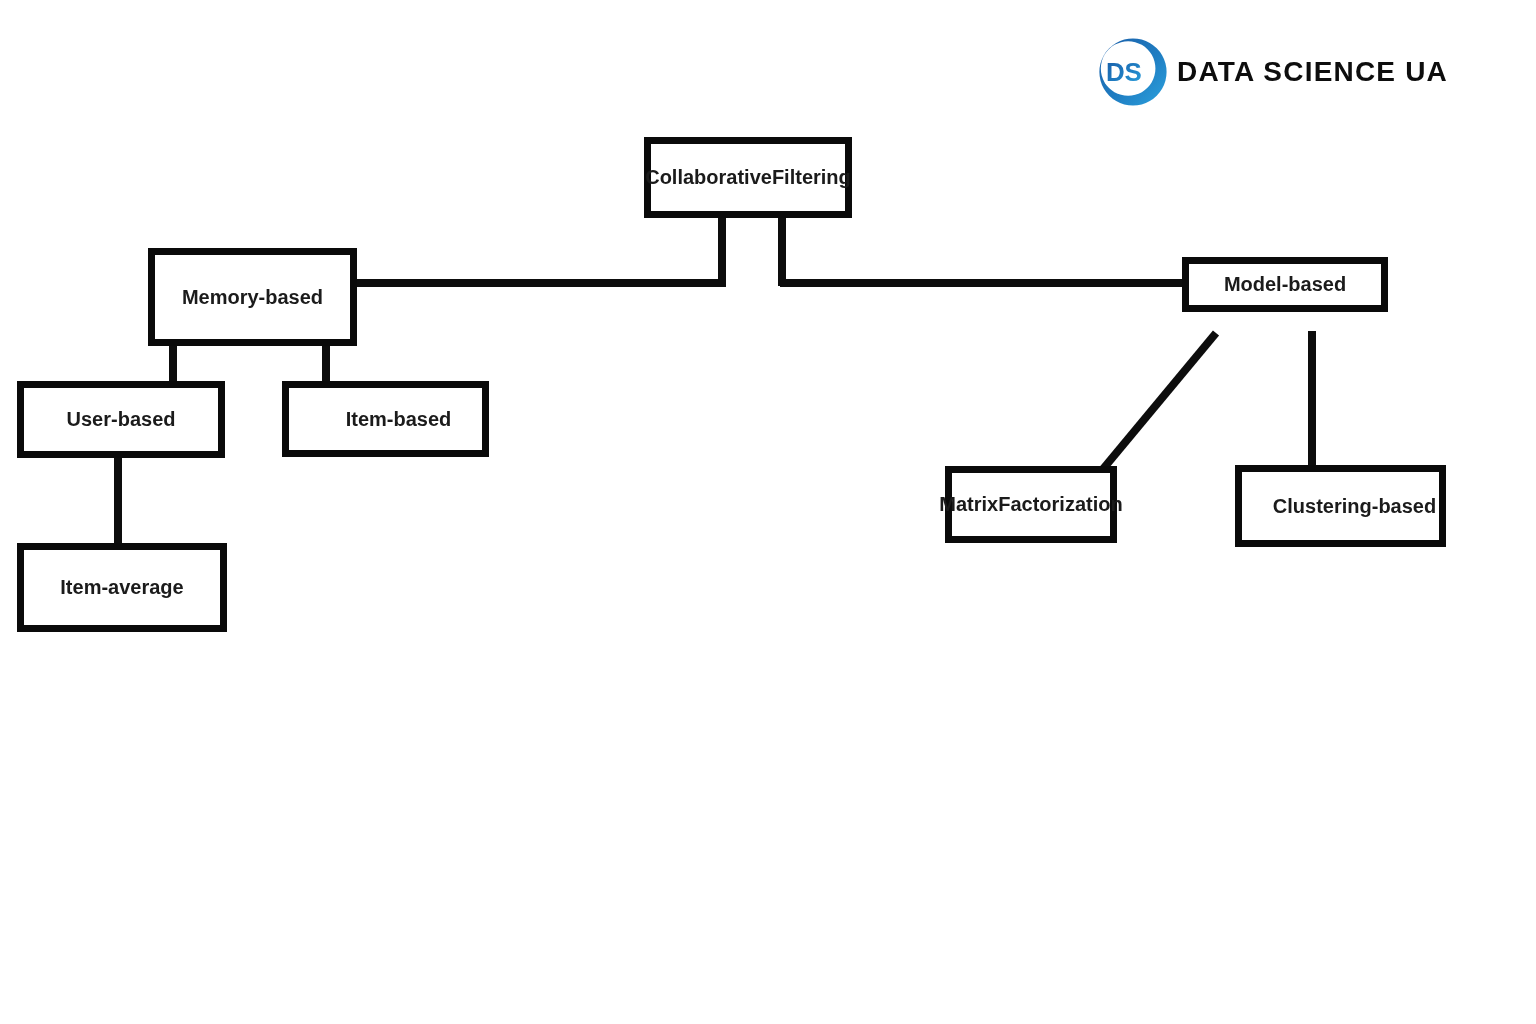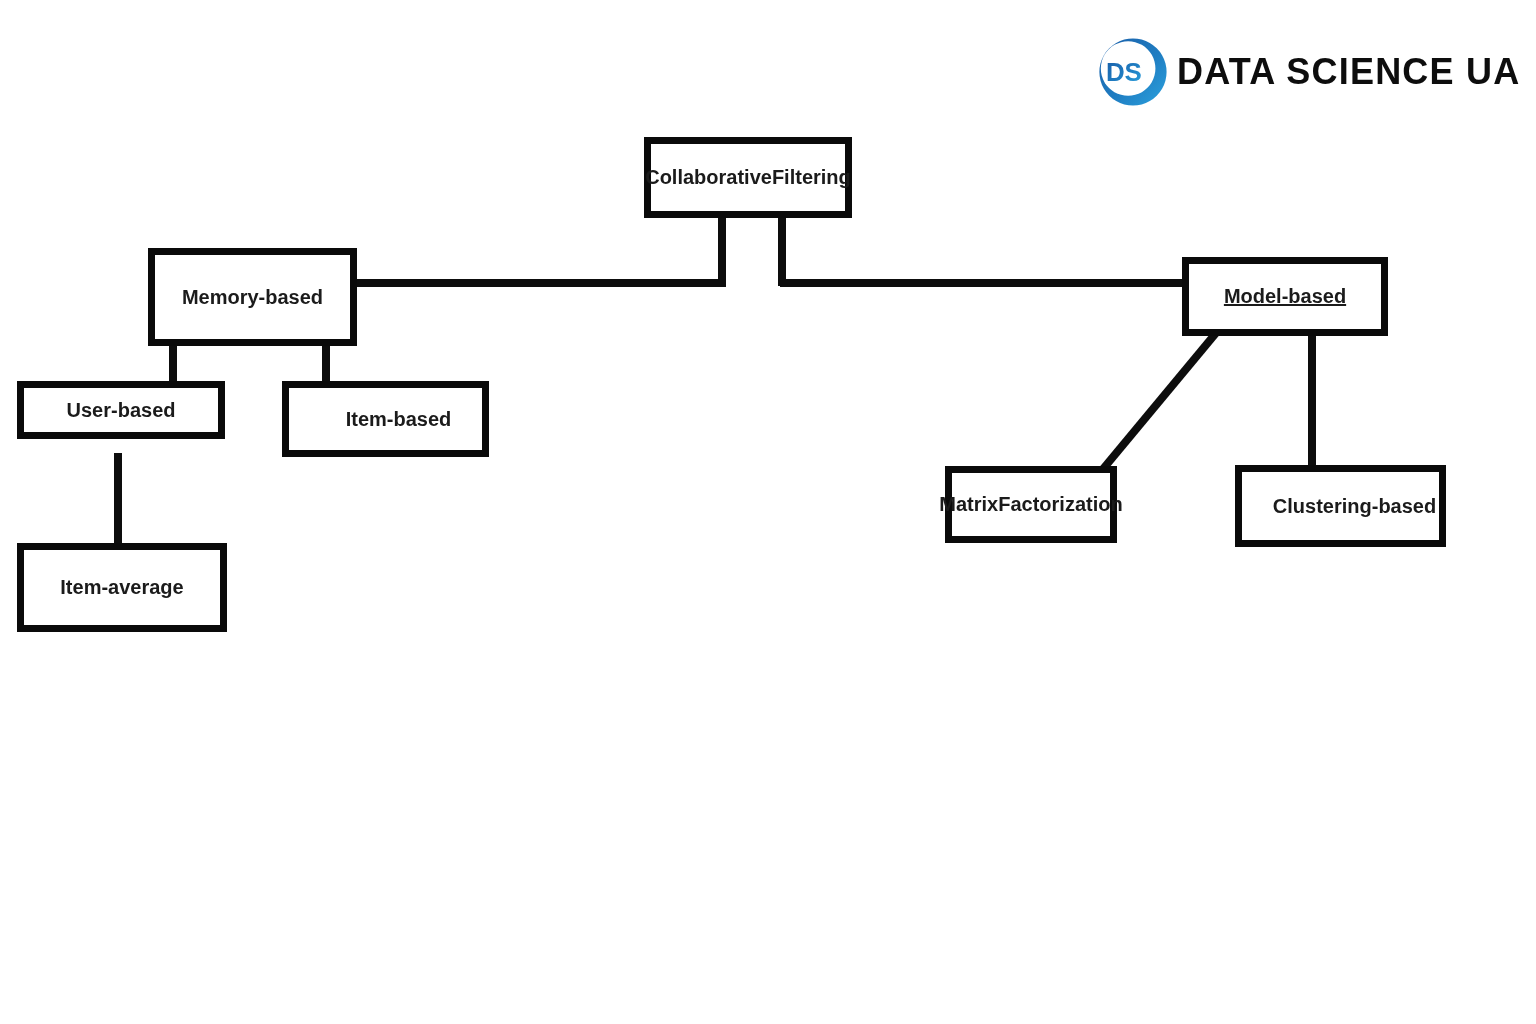--- a/index.html
+++ b/index.html
@@ -22,21 +22,21 @@
     left: 1098px;
     top: 36px;
     height: 72px;
     display: flex;
     align-items: center;
     gap: 9px;
     text-align: center;
   }
   .logo-icon { width: 70px; height: 72px; }
   .wordmark {
-    font-size: 36px;
+    font-size: 28px;
     font-weight: 700;
     letter-spacing: 1.2px;
     color: #0d0d0d;
     white-space: nowrap;
   }
 
   
   .node {
     position: absolute;
     box-sizing: border-box;
@@ -50,22 +50,22 @@
     font-size: 20px;
     font-weight: 700;
     line-height: 1.55;
     color: #1b1b1b;
     z-index: 2;
   }
   .node span { display: block; }
 
   #node-root          { left: 644px;  top: 137px; width: 208px; height: 81px; }
   #node-memory        { left: 148px;  top: 248px; width: 209px; height: 98px; align-items: center; }
-  #node-model         { left: 1182px; top: 257px; width: 206px; height: 79px; text-decoration: underline; }
-  #node-user          { left: 17px;   top: 381px; width: 208px; height: 58px; }
+  #node-model         { left: 1182px; top: 257px; width: 206px; height: 55px; }
+  #node-user          { left: 17px;   top: 381px; width: 208px; height: 77px; }
   #node-item          { left: 282px;  top: 381px; width: 207px; height: 76px; padding-left: 26px; }
   #node-item-average  { left: 17px;   top: 543px; width: 210px; height: 89px; }
   #node-matrix        { left: 945px;  top: 466px; width: 172px; height: 77px; }
   #node-clustering    { left: 1235px; top: 465px; width: 211px; height: 82px; padding-left: 28px; }
 
   
   .edge {
     position: absolute;
     background: #0d0d0d;
     z-index: 1;

